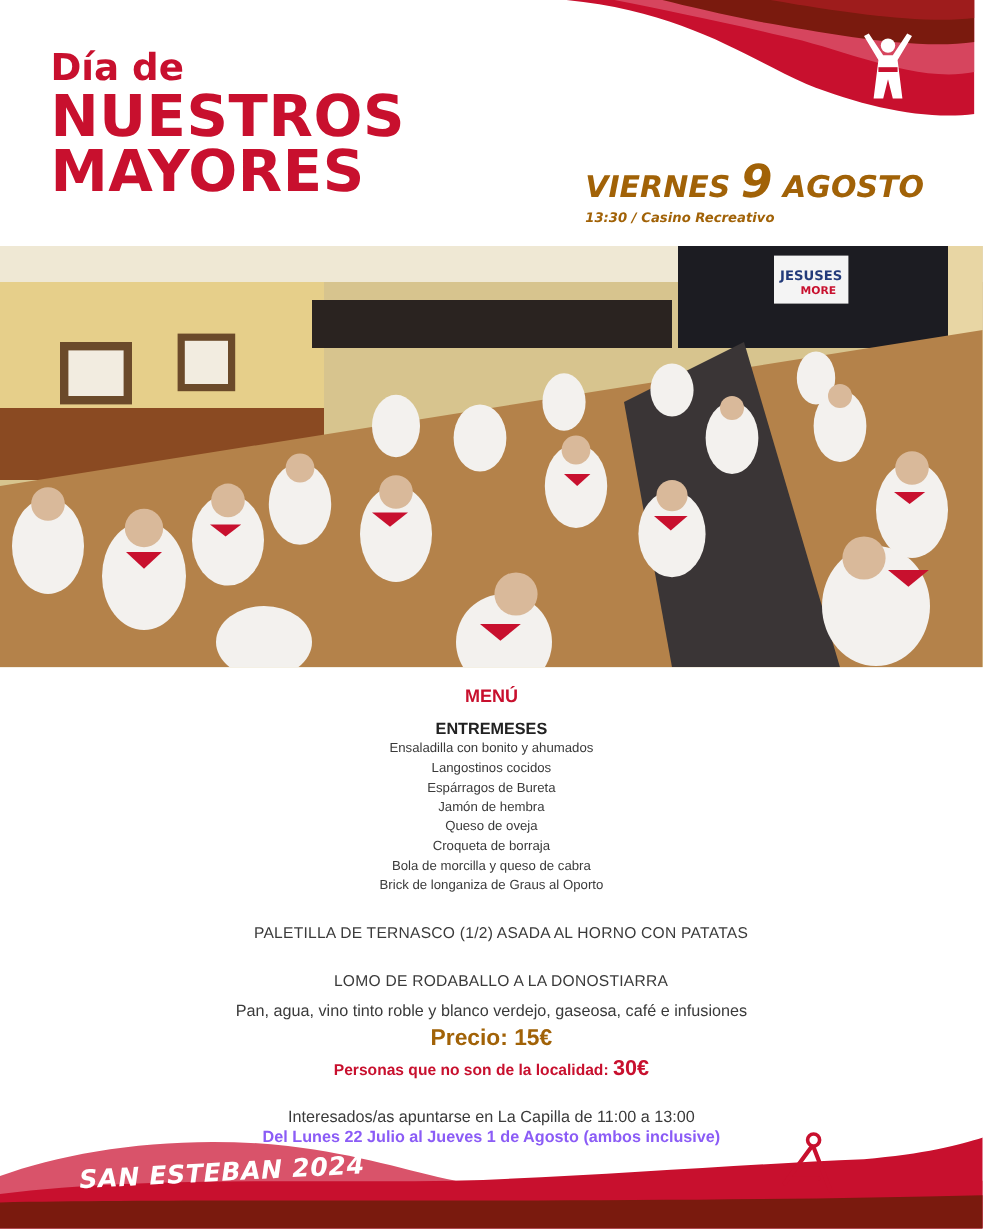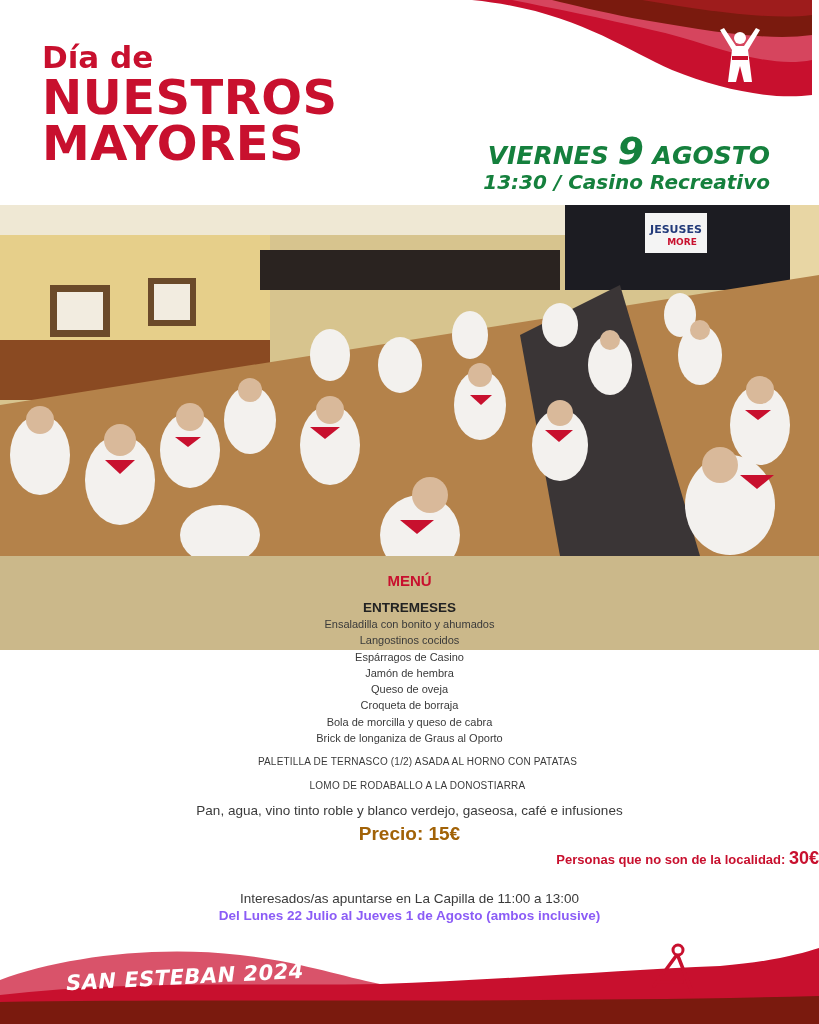--- a/index.html
+++ b/index.html
@@ -7,36 +7,36 @@
   body { position: relative; font-family: "DejaVu Sans", sans-serif; }
 
   .header { position: absolute; left: 0; top: 0; width: 812px; height: 205px; background: #fff; }
   .top-wave { position: absolute; right: 0; top: 0; width: 340px; height: 100px; }
   .top-logo { position: absolute; left: 712px; top: 26px; width: 56px; height: 66px; }
 
   .title-block { position: absolute; left: 42px; top: 40px; color: #c8102e; font-weight: bold; }
   .title-small { font-size: 31px; line-height: 34px; letter-spacing: 0px; }
   .title-big { font-size: 48px; line-height: 46px; letter-spacing: 0.5px; }
 
-  .date-block { position: absolute; right: 42px; top: 134px; text-align: right; color: #15803d; font-style: italic; font-weight: bold; }
+  .date-block { position: absolute; right: 42px; top: 134px; color: #a16207; font-style: italic; font-weight: bold; }
   .date-line { font-size: 25px; line-height: 34px; }
   .date-line .day-num { font-size: 38px; }
-  .date-sub { font-size: 20px; line-height: 18px; }
+  .date-sub { font-size: 11px; line-height: 18px; }
 
-  .photo { position: absolute; left: 0; top: 205px; width: 819px; height: 445px; overflow: hidden; background: #cbb88a; }
+  .photo { position: absolute; left: 0; top: 205px; width: 819px; height: 351px; overflow: hidden; background: #cbb88a; }
   .photo svg { display: block; }
 
   .menu { position: absolute; left: 0; top: 570px; width: 819px; text-align: center; color: #3a3a3a; font-family: "Liberation Sans", sans-serif; }
   .menu-title { color: #c8102e; font-weight: bold; font-size: 15px; line-height: 22px; margin-bottom: 8px; }
   .section-title { font-weight: bold; font-size: 13.5px; line-height: 16px; color: #222; }
   .item { font-size: 11px; line-height: 16.3px; }
-  .course { font-size: 10px; line-height: 16px; margin-top: 8px; letter-spacing: 0.2px; padding-left: 16px; }
+  .course { font-size: 13px; line-height: 16px; margin-top: 24px; letter-spacing: 0.2px; padding-left: 16px; }
   .drinks { font-size: 13.5px; line-height: 16px; margin-top: 9px; text-align: center; }
   .price { color: #a16207; font-weight: bold; font-size: 19px; line-height: 26px; margin-top: 2px; }
-  .price-nonlocal { color: #c8102e; font-weight: bold; font-size: 13px; line-height: 22px; text-align: right; }
+  .price-nonlocal { color: #c8102e; font-weight: bold; font-size: 13px; line-height: 22px; }
   .price-nonlocal .amount { font-size: 18px; }
   .signup { font-size: 13.5px; line-height: 16px; margin-top: 20px; }
   .signup-dates { color: #8b5cf6; font-weight: bold; font-size: 13.5px; line-height: 17px; }
 
   .footer { position: absolute; left: 0; top: 940px; width: 819px; height: 84px; }
   .footer svg { display: block; }
   .footer-text { position: absolute; left: 66px; top: 25px; color: #fff; font-family: "DejaVu Sans", sans-serif; font-weight: bold; font-size: 21px; letter-spacing: 0.5px; transform: rotate(-3deg); font-style: italic; }
   .footer-logo { position: absolute; left: 648px; top: 2px; width: 54px; height: 54px; }
 </style>
 </head>
@@ -134,21 +134,21 @@
         <circle cx="700" cy="125" r="10"></circle>
     </g>
   </svg>
 </div>
 
 <div class="menu">
   <div class="menu-title">MENÚ</div>
   <div class="section-title">ENTREMESES</div>
   <div class="item">Ensaladilla con bonito y ahumados</div>
   <div class="item">Langostinos cocidos</div>
-  <div class="item">Espárragos de Casino</div>
+  <div class="item">Espárragos de Bureta</div>
   <div class="item">Jamón de hembra</div>
   <div class="item">Queso de oveja</div>
   <div class="item">Croqueta de borraja</div>
   <div class="item">Bola de morcilla y queso de cabra</div>
   <div class="item">Brick de longaniza de Graus al Oporto</div>
 
   <div class="course">PALETILLA DE TERNASCO (1/2) ASADA AL HORNO CON PATATAS</div>
   <div class="course">LOMO DE RODABALLO A LA DONOSTIARRA</div>
 
   <div class="drinks">Pan, agua, vino tinto roble y blanco verdejo, gaseosa, café e infusiones</div>

